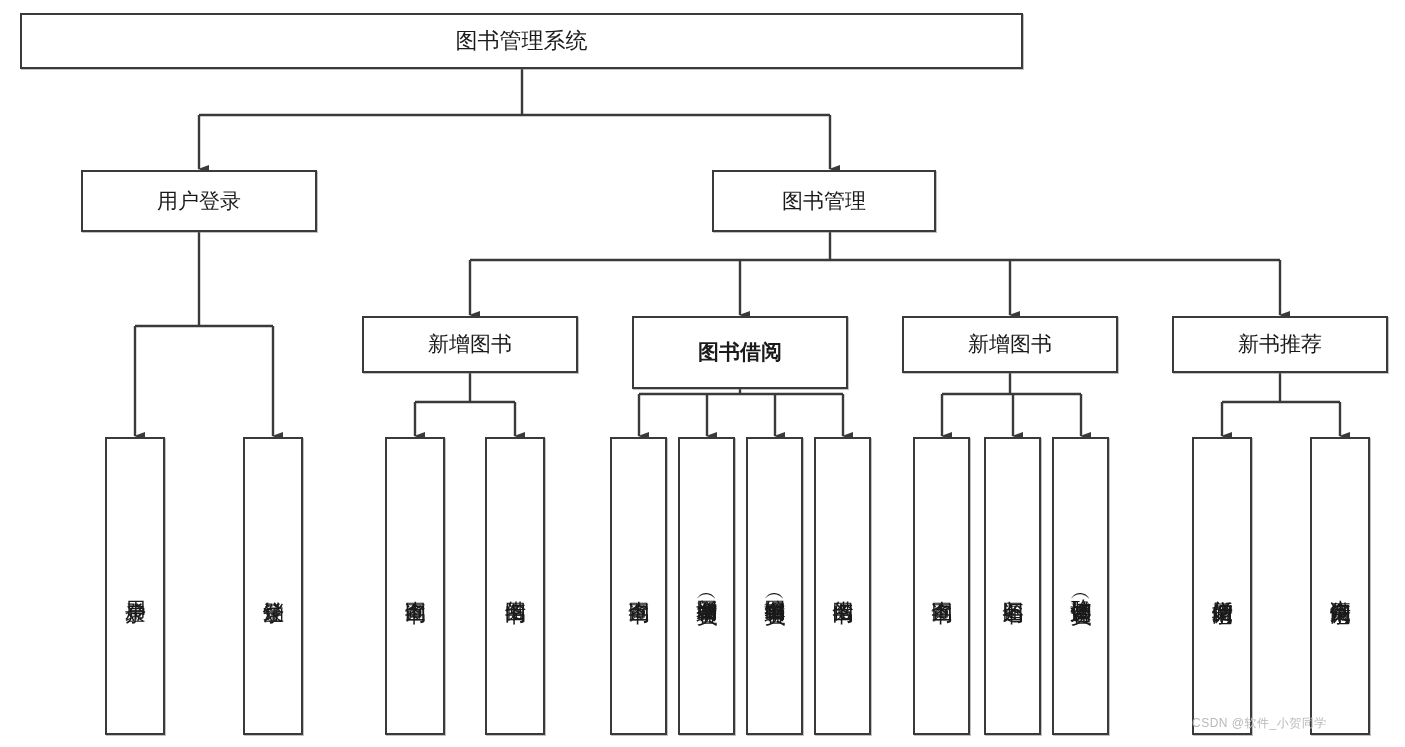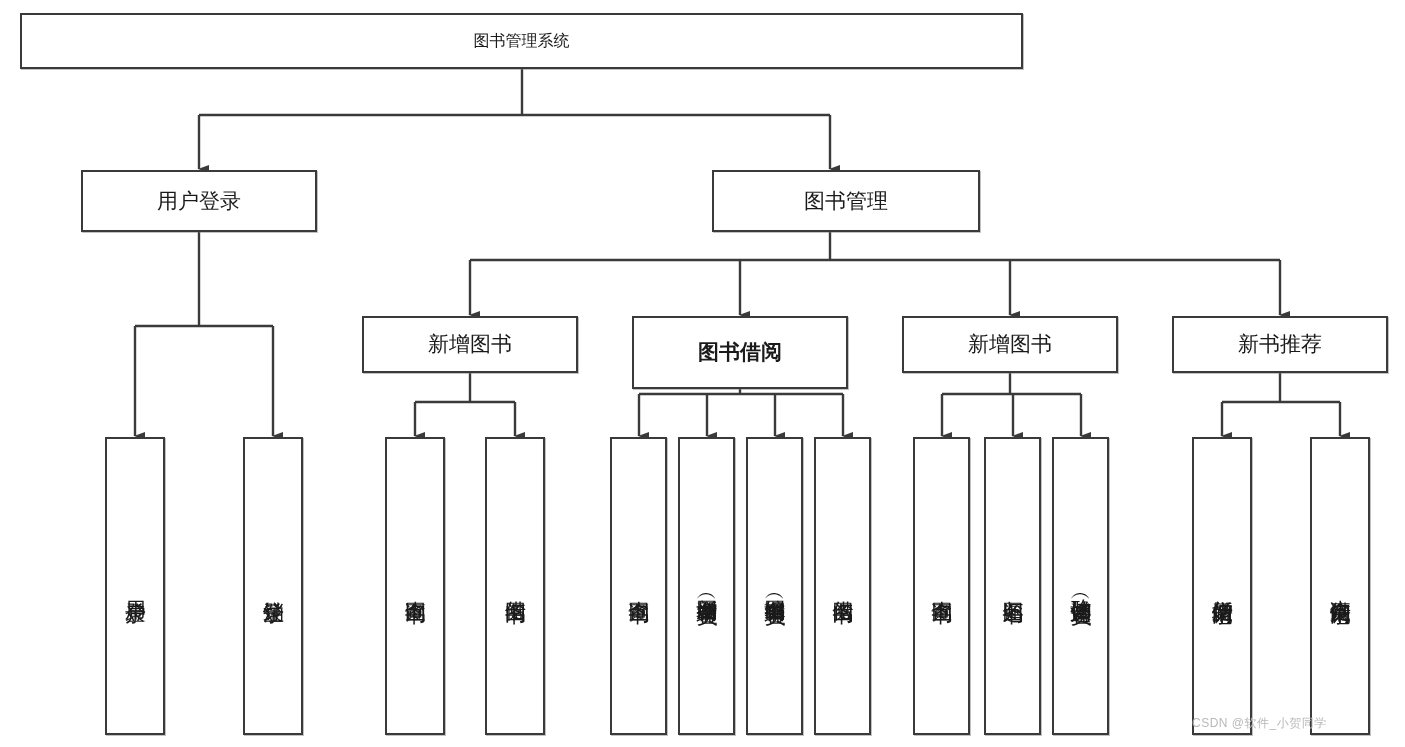--- a/index.html
+++ b/index.html
@@ -35,21 +35,21 @@
     align-items: center;
     justify-content: center;
     color: #1a1a1a;
     white-space: nowrap;
     line-height: 1.18;
   }
   .node-box.horiz .node-label {
     font-size: 21px;
   }
   .node-box.root .node-label {
-    font-size: 16px;
+    font-size: 22px;
     text-align: center;
   }
   .node-box.vert .node-label {
     writing-mode: vertical-rl;
     text-orientation: upright;
     font-size: 21px;
     letter-spacing: 1px;
     white-space: normal;
     align-items: center;
     justify-content: center;
@@ -117,21 +117,21 @@
         <path d="M1340,402 L1340,436" marker-end="url(#arrowhead)"></path>
       </g>
   </svg>
   <div id="box-layer">
       <div class="node-box root horiz" style="left: 20px; top: 13px; width: 1003px; height: 56px;">
         <div class="node-label">图书管理系统</div>
       </div>
       <div class="node-box level2 horiz" style="left: 81px; top: 170px; width: 236px; height: 62px;">
         <div class="node-label">用户登录</div>
       </div>
-      <div class="node-box level2 horiz" style="left: 712px; top: 170px; width: 268px; height: 62px;">
+      <div class="node-box level2 horiz" style="left: 712px; top: 170px; width: 224px; height: 62px;">
         <div class="node-label">图书管理</div>
       </div>
       <div class="node-box level3 horiz" style="left: 362px; top: 316px; width: 216px; height: 57px;">
         <div class="node-label">新增图书</div>
       </div>
       <div class="node-box level3 horiz" style="left: 632px; top: 316px; width: 216px; height: 73px; font-weight: bold;">
         <div class="node-label">图书借阅</div>
       </div>
       <div class="node-box level3 horiz" style="left: 902px; top: 316px; width: 216px; height: 57px;">
         <div class="node-label">新增图书</div>

